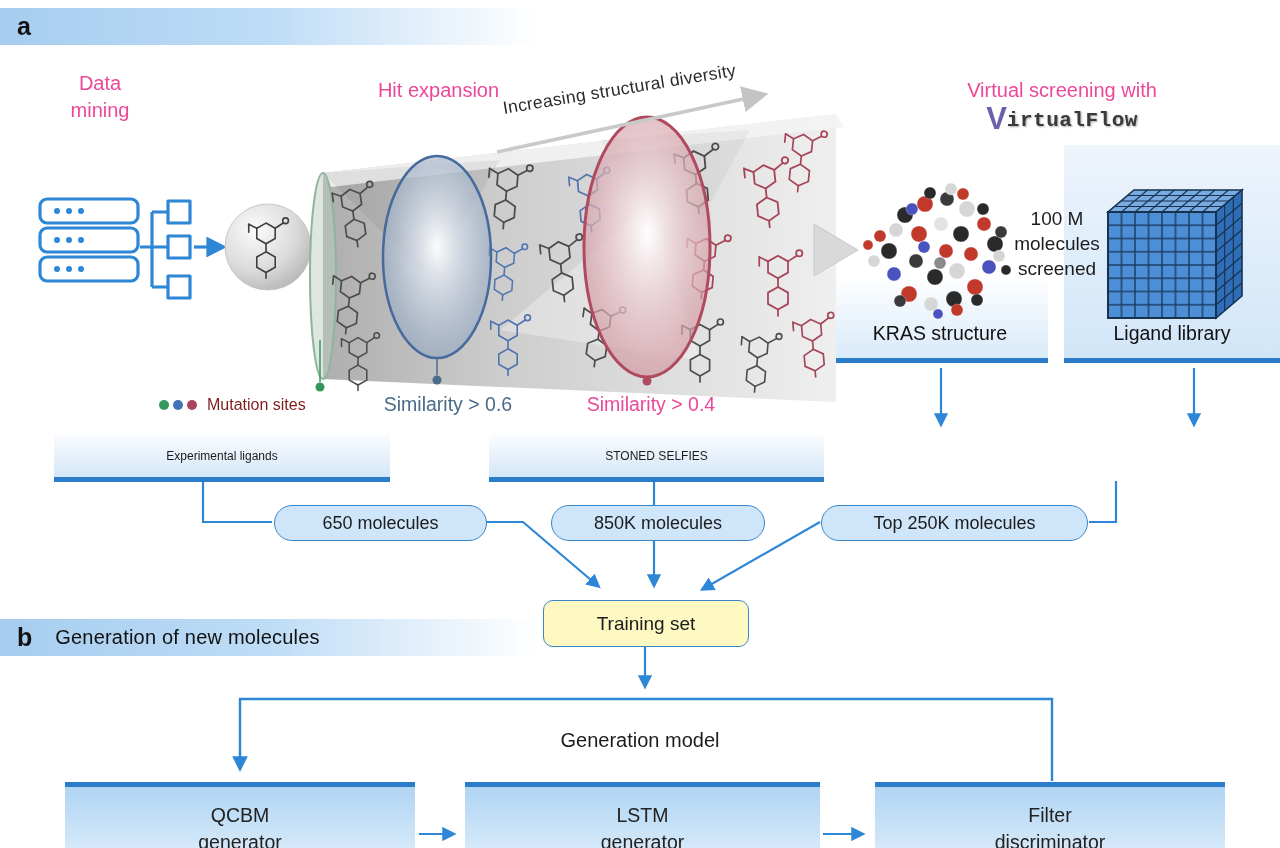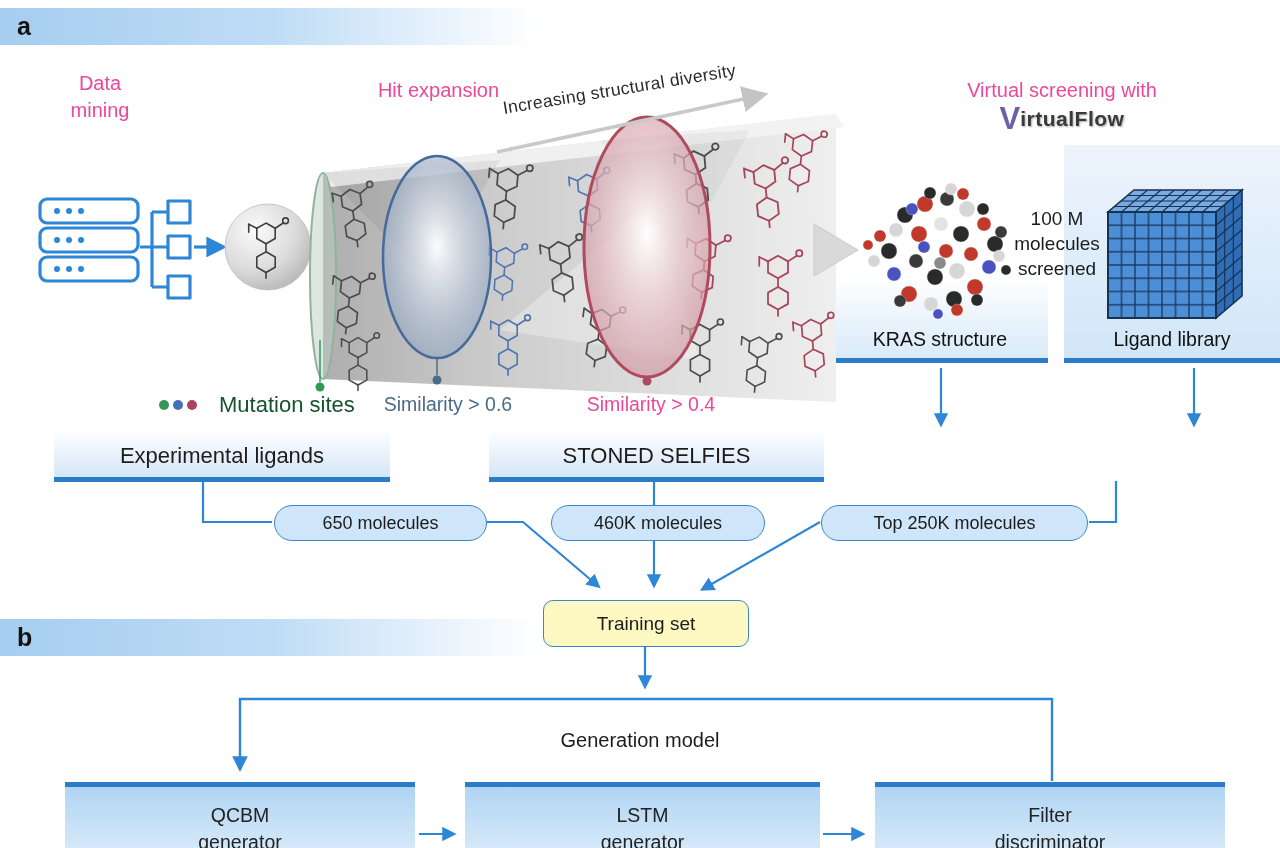--- a/index.html
+++ b/index.html
@@ -15,47 +15,47 @@
 
   .mlabel{position:absolute;z-index:2;font-size:20px;text-align:center;color:#ec4899}
   .mlabel span{display:block;line-height:27px}
 
   .div-label{position:absolute;z-index:2;left:503px;top:98px;width:290px;
     transform:rotate(-9.3deg);transform-origin:left center;
     font-size:17.5px;color:#2a2a2a;letter-spacing:.3px}
 
   .vflow{position:absolute;z-index:2;left:948px;top:101px;width:228px;text-align:center;white-space:nowrap}
   .vf-v{font-weight:bold;font-size:31px;color:#6e5fa8;vertical-align:-3px}
-  .vf-rest{font-family:Liberation Sans, sans-serif;font-weight:bold;font-size:21px;color:#3a3a3a;
+  .vf-rest{font-family:Liberation Mono, monospace;font-weight:bold;font-size:21px;color:#3a3a3a;
     letter-spacing:.5px;text-shadow:1px 1px 2px rgba(70,70,70,.45)}
 
   .note{position:absolute;z-index:2;left:1000px;top:206px;width:114px;text-align:center;
     font-size:19px;line-height:25px;color:#1c1c1c}
   .note span{display:block}
 
   .side-panel{position:absolute;z-index:0;border-bottom:5px solid #2b7cc9;
     display:flex;align-items:flex-end;justify-content:center;font-size:19.5px;color:#111}
-  .side-panel span{margin-bottom:7px}
+  .side-panel span{margin-bottom:13px}
   .kras-panel{left:832px;top:276px;width:216px;height:82px;
     background:linear-gradient(180deg,rgba(238,244,252,0),#d9eaf9)}
   .ligand-panel{left:1064px;top:145px;width:216px;height:213px;
     background:linear-gradient(180deg,#eef4fc,#dcecfa 60%,#d2e6f8)}
 
   .legend{position:absolute;z-index:2;left:159px;top:393px;display:flex;align-items:center;height:24px}
   .dot{width:10px;height:10px;border-radius:50%;margin-right:4px}
-  .legend-text{margin-left:18px;font-size:22px;color:#14532d}
+  .legend-text{margin-left:6px;font-size:16px;color:#7f1d1d}
 
   .sim{position:absolute;z-index:2;top:393px;font-size:19.5px;text-align:center}
   .sim-blue{left:372px;width:152px;color:#4a6b8a}
   .sim-red{left:577px;width:148px;color:#ec4899}
 
   .src-box{position:absolute;z-index:2;height:43px;
     background:linear-gradient(180deg,#fbfdff,#e6f0fa 55%,#d4e7f8);
     border-bottom:5px solid #2b7cc9;
-    display:flex;align-items:center;justify-content:center;font-size:22px}
+    display:flex;align-items:center;justify-content:center;font-size:12px}
   .pill{position:absolute;z-index:2;height:34px;background:#cfe6fa;border:1.6px solid #3a87c8;
     border-radius:19px;display:flex;align-items:center;justify-content:center;font-size:18px}
   .tset{position:absolute;z-index:2;left:543px;top:600px;width:204px;height:45px;background:#fef9c3;
     border:1.6px solid #3a87c8;border-radius:10px;display:flex;align-items:center;justify-content:center;
     font-size:19px}
 
   .gen-label{position:absolute;z-index:2;left:540px;top:729px;width:200px;text-align:center;font-size:20px}
 
   .model-box{position:absolute;z-index:2;top:782px;height:110px;box-sizing:border-box;
     border-top:5px solid #2b7cc9;background:linear-gradient(180deg,#b0d4f3,#dcedfa 70%);
@@ -66,20 +66,21 @@
 <body>
 
 <div class="fig">
 
   <div class="panel-header" style="top:8px">
     <span class="tag">a</span>
   </div>
 
   <div class="panel-header" style="top:619px">
     <span class="tag">b</span>
+    <span class="ptitle">Generation of new molecules</span>
   </div>
 
   <div class="side-panel kras-panel">
     <span>KRAS structure</span>
   </div>
   <div class="side-panel ligand-panel">
     <span>Ligand library</span>
   </div>
 
   <svg class="canvas" width="1280" height="848" viewBox="0 0 1280 848">
@@ -286,21 +287,21 @@
     <span class="dot" style="background:#a9445c"></span>
     <span class="legend-text">Mutation sites</span>
   </div>
   <div class="sim sim-blue">Similarity &gt; 0.6</div>
   <div class="sim sim-red">Similarity &gt; 0.4</div>
 
   <div class="src-box" style="left:54px;top:434px;width:336px">Experimental ligands</div>
   <div class="src-box" style="left:489px;top:434px;width:335px">STONED SELFIES</div>
 
   <div class="pill" style="left:274px;top:505px;width:211px">650 molecules</div>
-  <div class="pill" style="left:551px;top:505px;width:212px">460K molecules</div>
+  <div class="pill" style="left:551px;top:505px;width:212px">850K molecules</div>
   <div class="pill" style="left:821px;top:505px;width:265px">Top 250K molecules</div>
 
   <div class="tset">Training set</div>
 
   <div class="gen-label">Generation model</div>
 
   <div class="model-box" style="left:65px;width:350px">
     <span>QCBM</span>
     <span>generator</span>
   </div>

